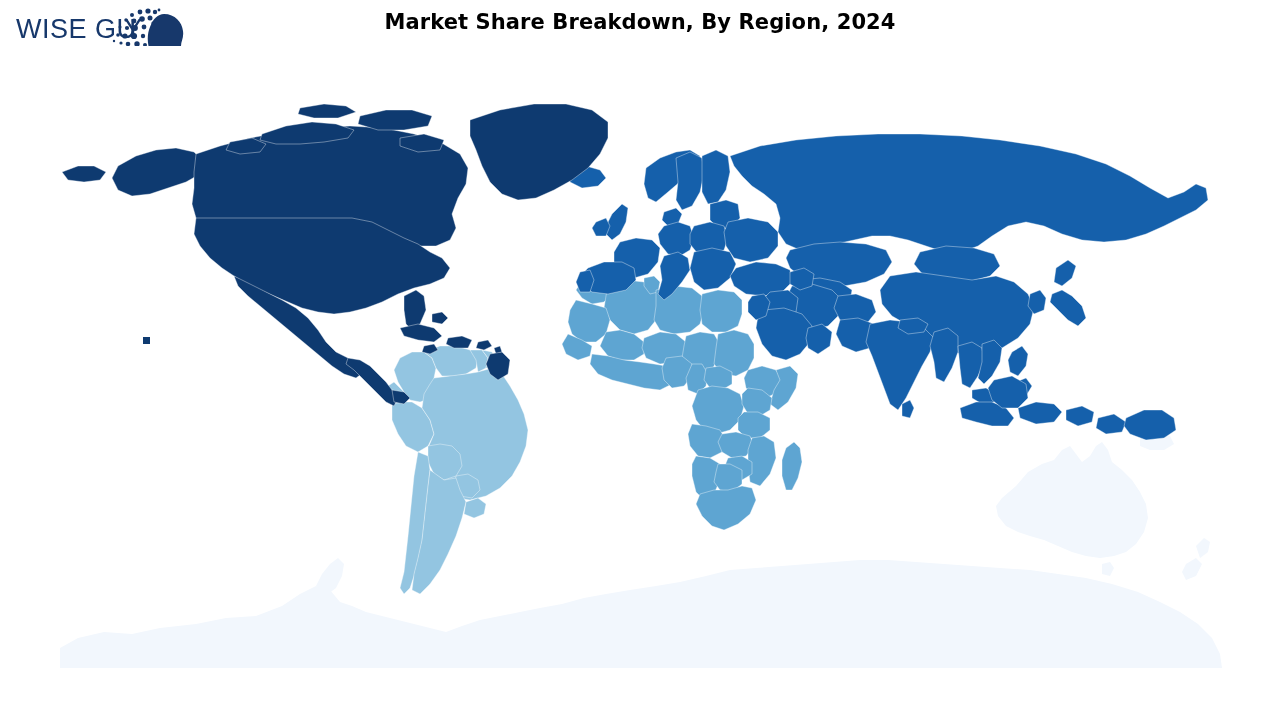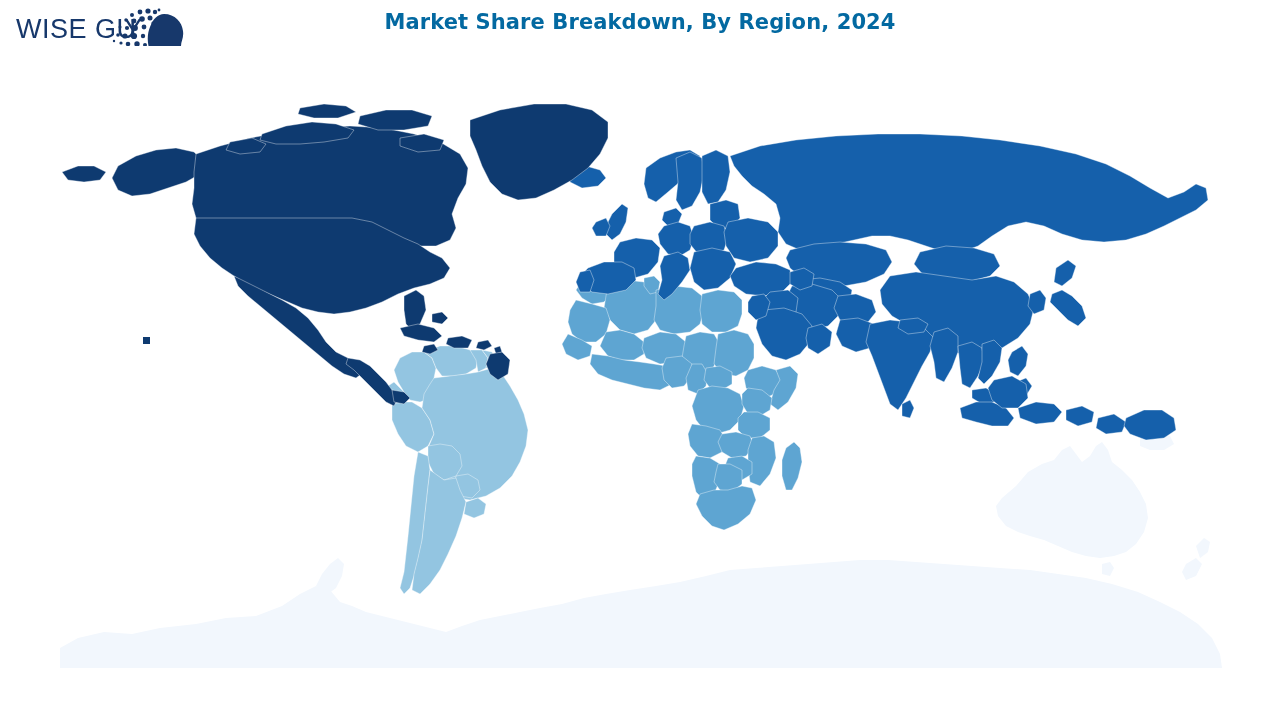--- a/index.html
+++ b/index.html
@@ -34,21 +34,21 @@
   
   #chart-title {
     position: absolute;
     left: 0;
     top: 10px;
     width: 1280px;
     text-align: center;
     font-family: "DejaVu Sans", "Liberation Sans", sans-serif;
     font-size: 21px;
     font-weight: bold;
-    color: #0369a1;
+    color: #000000;
     letter-spacing: 0.1px;
     white-space: nowrap;
   }
 
   
   #map-wrap {
     position: absolute;
     left: 0;
     top: 46px;
     width: 1280px;

